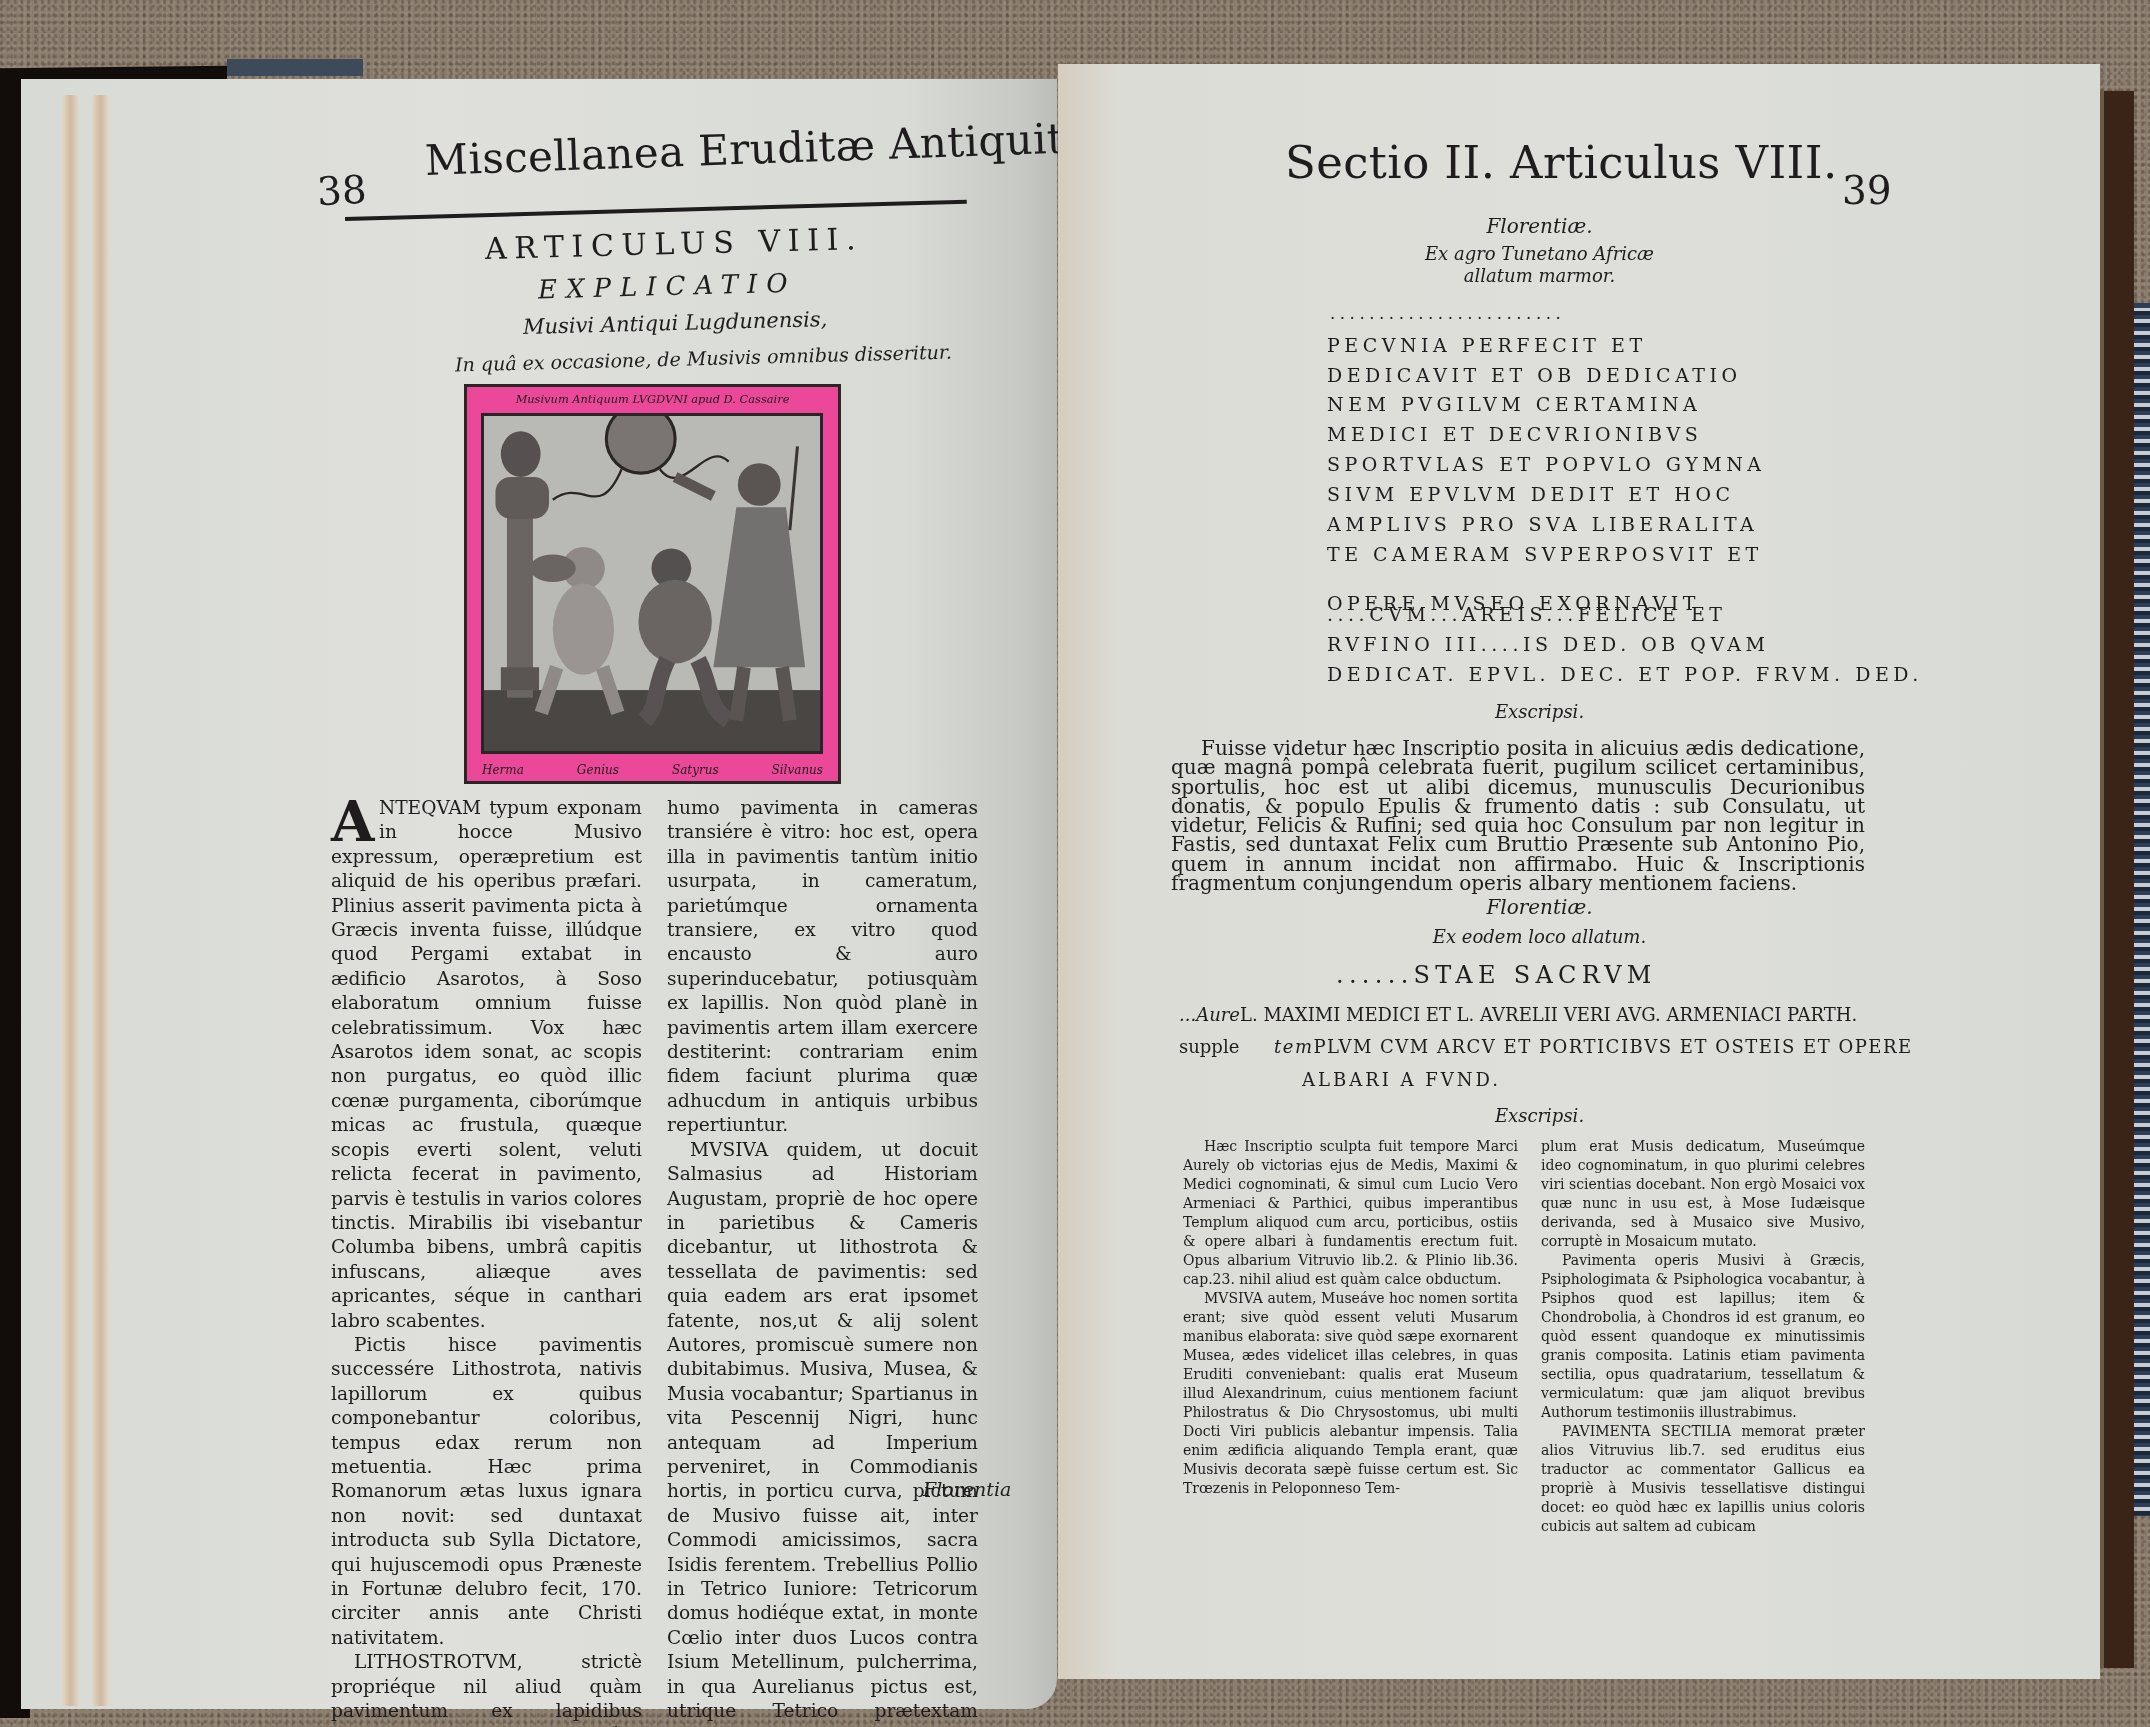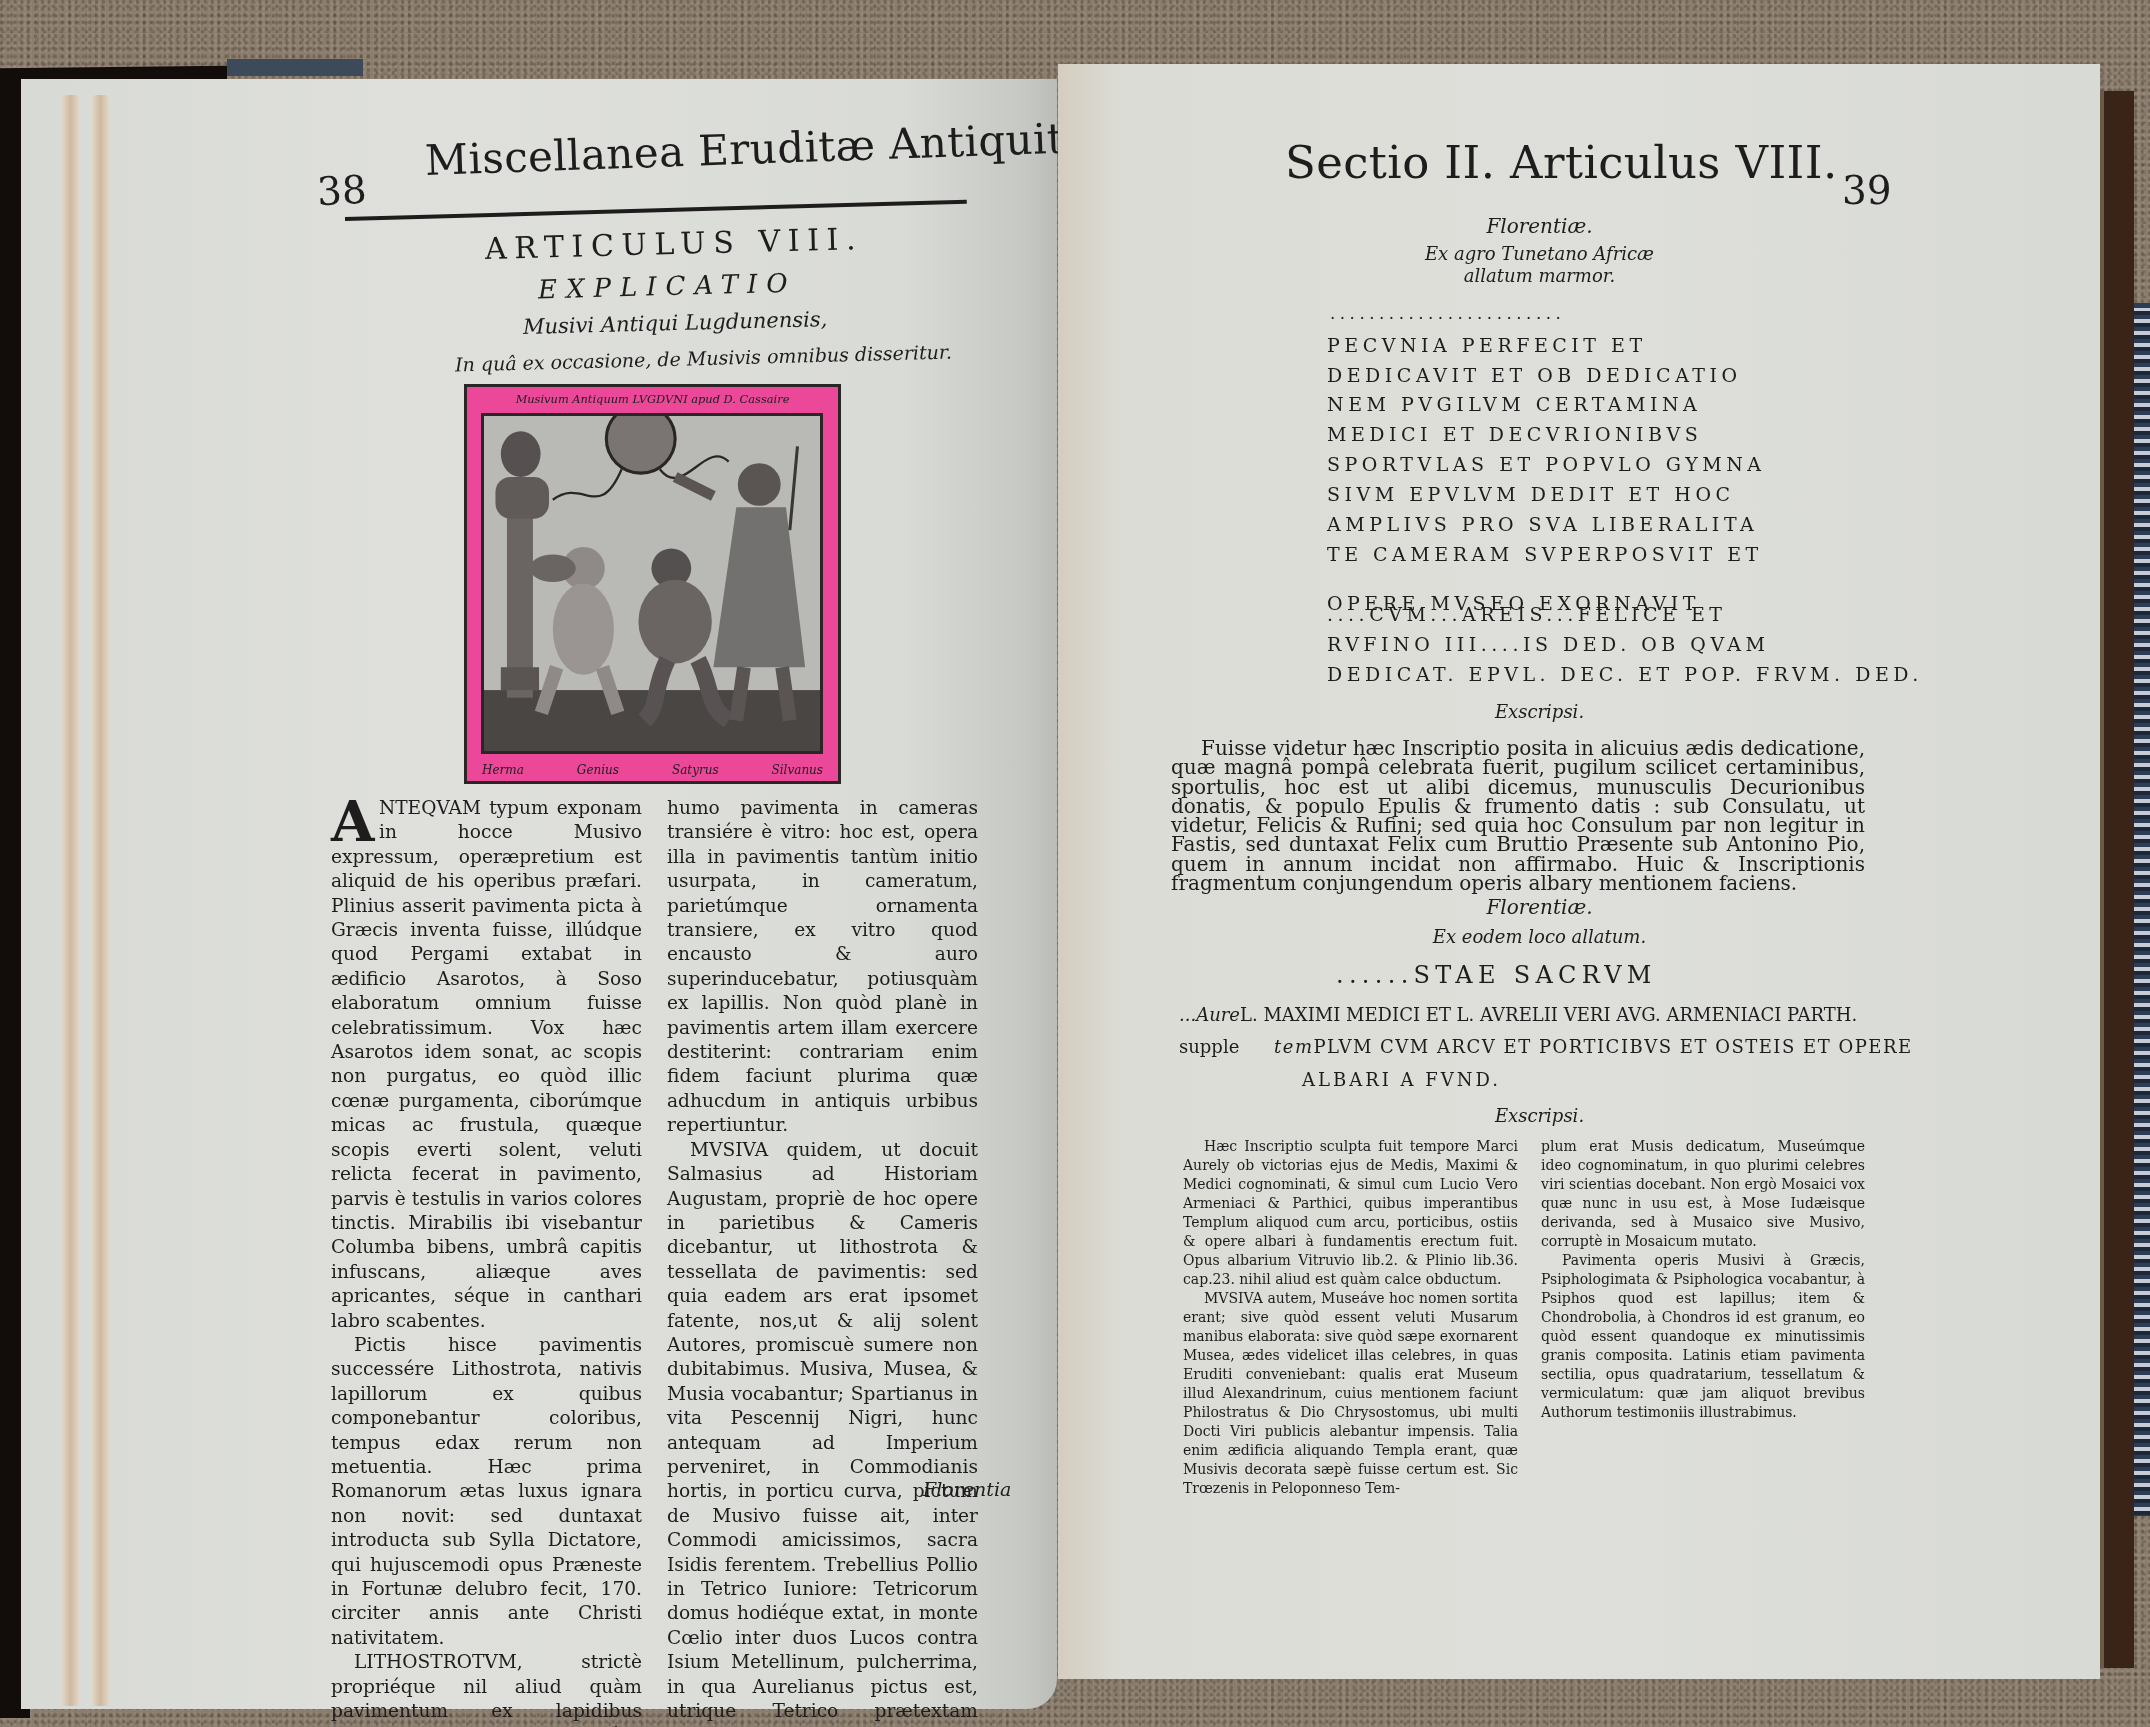--- a/index.html
+++ b/index.html
@@ -204,14 +204,15 @@
 <div class="abs ital center" style="left:1365px; top:1105px; width:349px; font-size:18px;">Exscripsi.</div>
 
 <div class="rcol" style="left:1183px; top:1137px; width:335px;">
   <p class="ind">Hæc Inscriptio sculpta fuit tempore Marci Aurely ob victorias ejus de Medis, Maximi &amp; Medici cognominati, &amp; simul cum Lucio Vero Armeniaci &amp; Parthici, quibus imperantibus Templum aliquod cum arcu, porticibus, ostiis &amp; opere albari à fundamentis erectum fuit. Opus albarium Vitruvio lib.2. &amp; Plinio lib.36. cap.23. nihil aliud est quàm calce obductum.</p>
   <p class="ind">MVSIVA autem, Museáve hoc nomen sortita erant; sive quòd essent veluti Musarum manibus elaborata: sive quòd sæpe exornarent Musea, ædes videlicet illas celebres, in quas Eruditi conveniebant: qualis erat Museum illud Alexandrinum, cuius mentionem faciunt Philostratus &amp; Dio Chrysostomus, ubi multi Docti Viri publicis alebantur impensis. Talia enim ædificia aliquando Templa erant, quæ Musivis decorata sæpè fuisse certum est. Sic Trœzenis in Peloponneso Tem-</p>
 </div>
 
 <div class="rcol" style="left:1541px; top:1137px; width:324px;">
   <p>plum erat Musis dedicatum, Museúmque ideo cognominatum, in quo plurimi celebres viri scientias docebant. Non ergò Mosaici vox quæ nunc in usu est, à Mose Iudæisque derivanda, sed à Musaico sive Musivo, corruptè in Mosaicum mutato.</p>
   <p class="ind">Pavimenta operis Musivi à Græcis, Psiphologimata &amp; Psiphologica vocabantur, à Psiphos quod est lapillus; item &amp; Chondrobolia, à Chondros id est granum, eo quòd essent quandoque ex minutissimis granis composita. Latinis etiam pavimenta sectilia, opus quadratarium, tessellatum &amp; vermiculatum: quæ jam aliquot brevibus Authorum testimoniis illustrabimus.</p>
+  <p class="ind">PAVIMENTA SECTILIA memorat præter alios Vitruvius lib.7. sed eruditus eius traductor ac commentator Gallicus ea propriè à Musivis tessellatisve distingui docet: eo quòd hæc ex lapillis unius coloris cubicis aut saltem ad cubicam</p>
 </div>
 
 
 </body></html>

